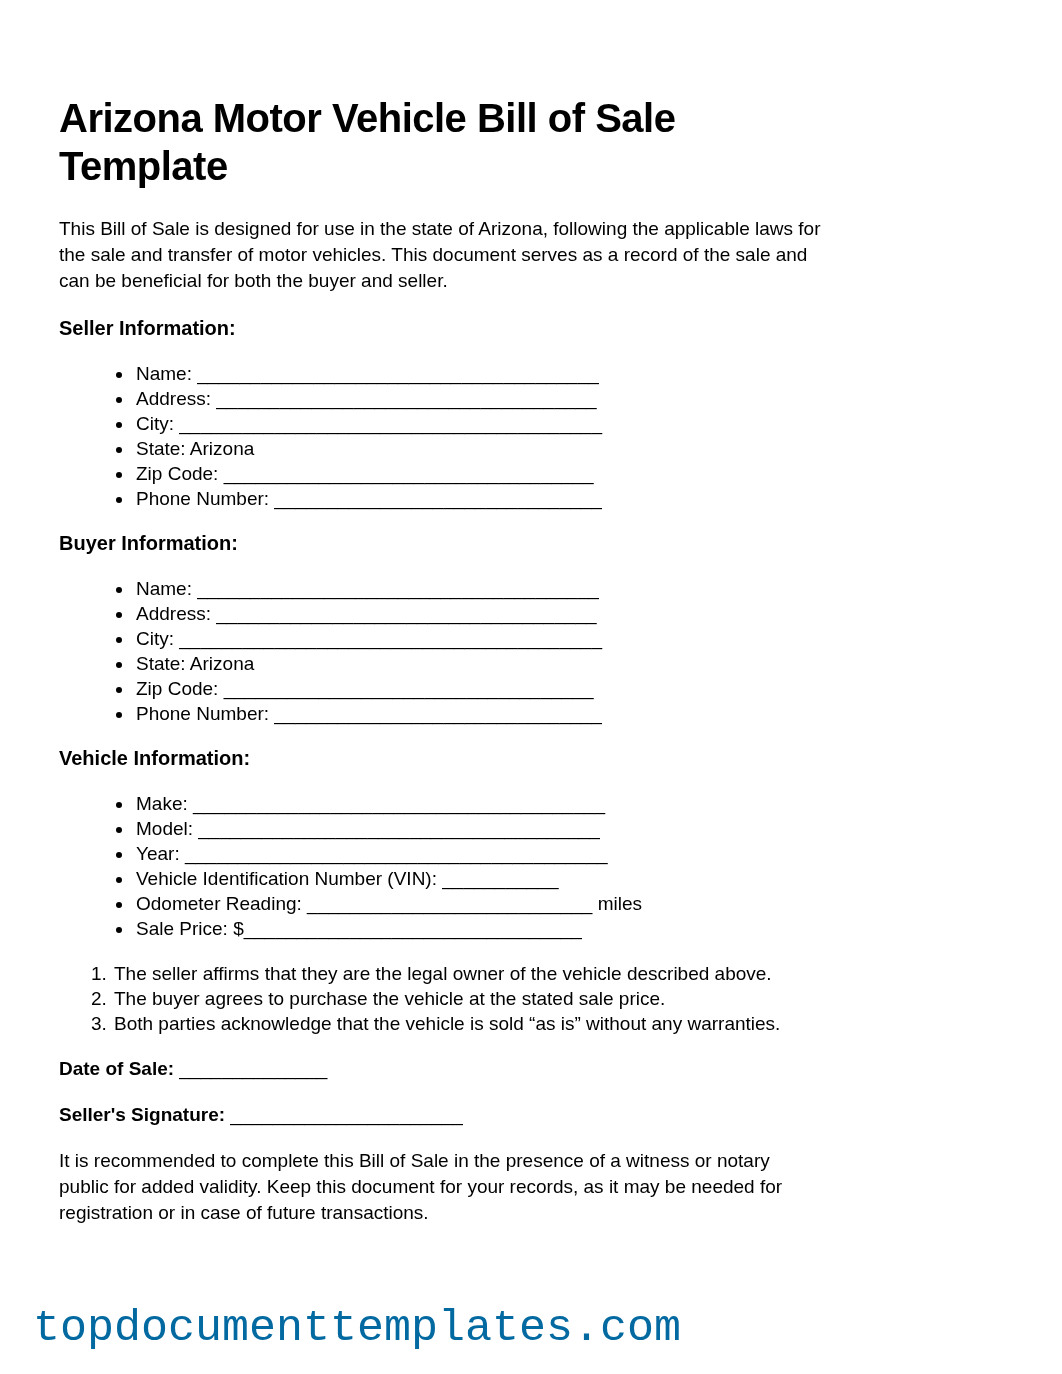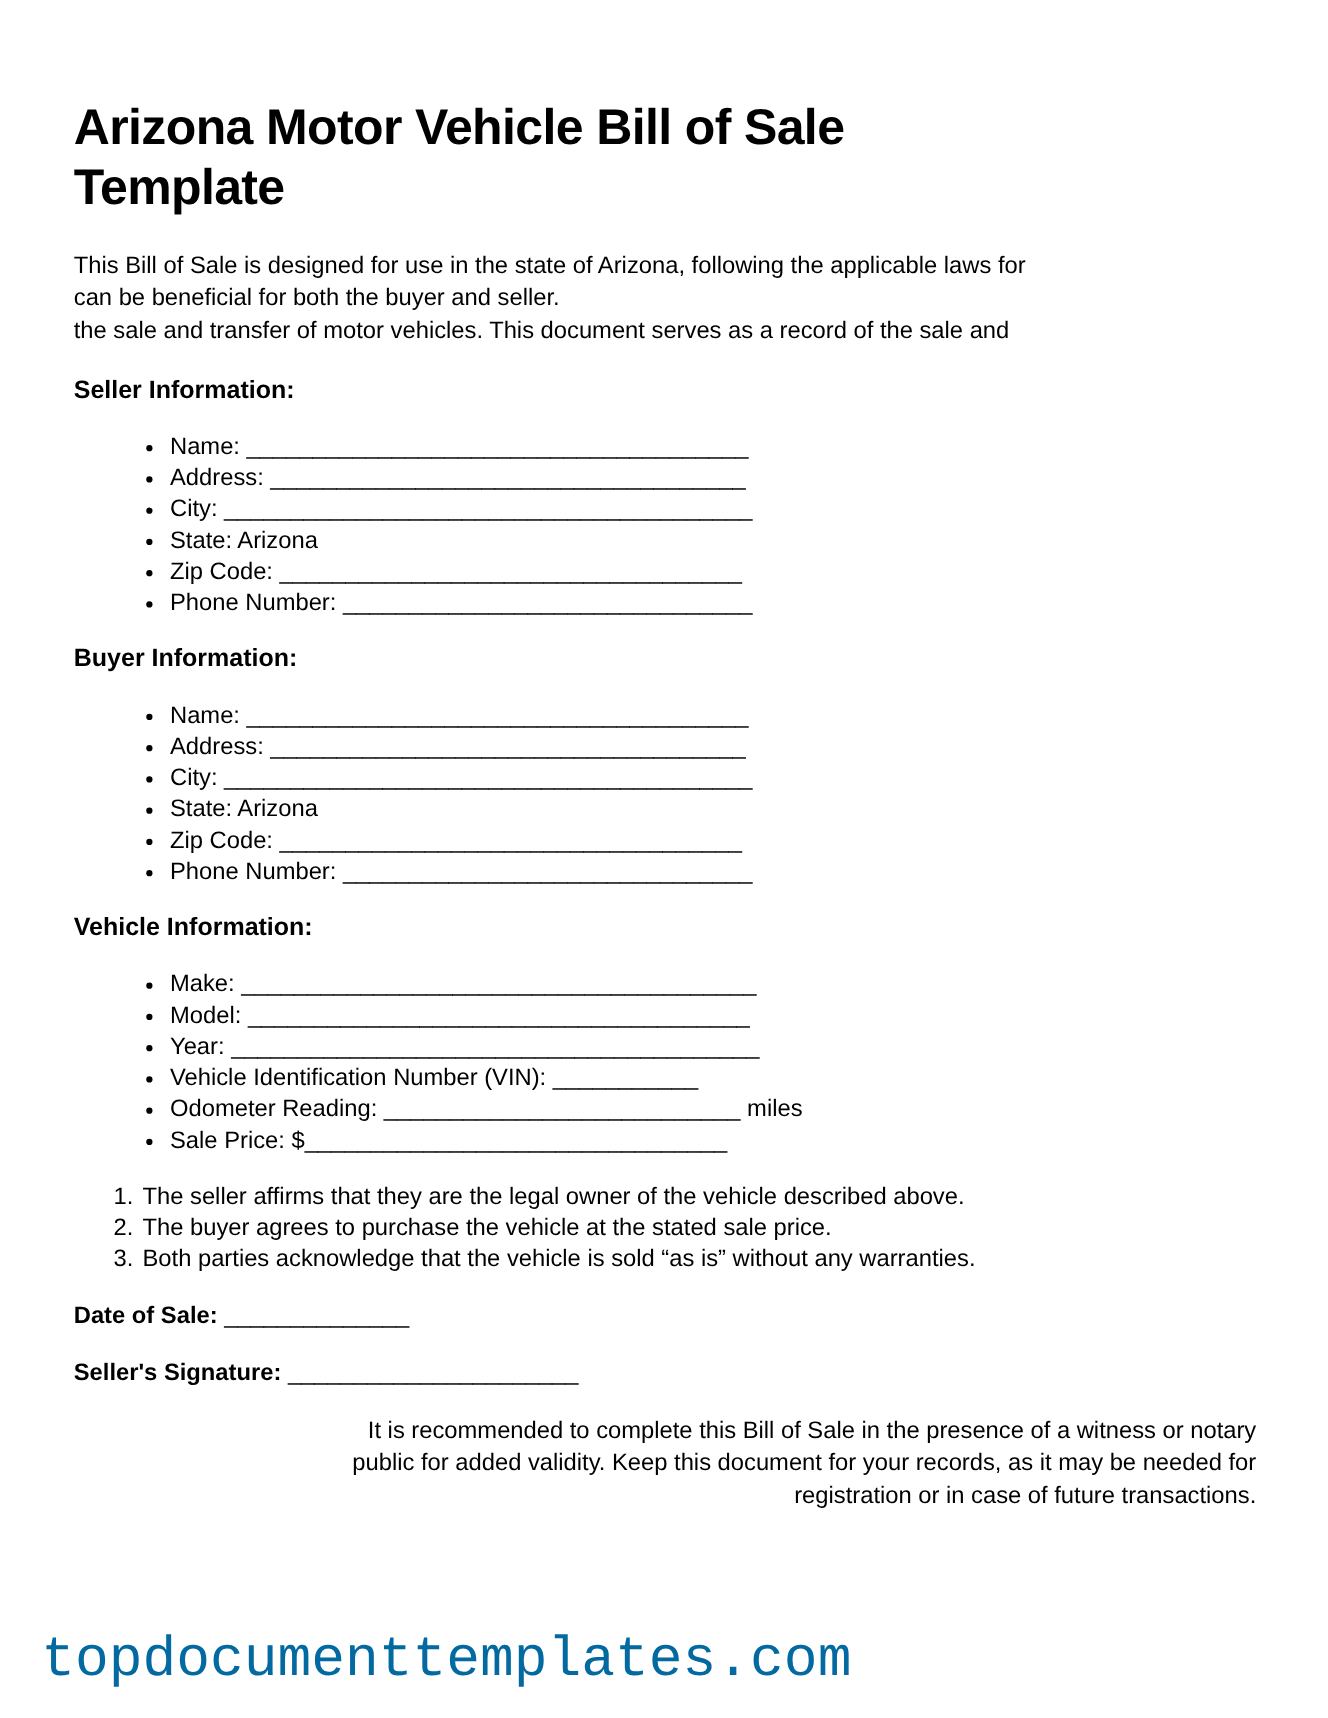--- a/index.html
+++ b/index.html
@@ -15,21 +15,21 @@
     color: #000000;
   }
   .page {
     position: relative;
     box-sizing: border-box;
     width: 1062px;
     height: 1374px;
     padding: 78px 57px 0 59px;
   }
   h1.doc-title {
-    margin: 0 0 26px 0;
+    margin: 16px 0 26px 0;
     font-size: 40px;
     line-height: 48px;
     font-weight: bold;
     letter-spacing: -0.5px;
   }
   h1.doc-title span { display: block; }
   p.body-par {
     margin: 0 0 22px 0;
     font-size: 19px;
     line-height: 26px;
@@ -50,21 +50,21 @@
   ul.info-list li { list-style: disc outside; padding-left: 2px; margin-left: 24px; }
   ol.terms-list { padding-left: 53px; }
   ol.terms-list li { list-style: decimal outside; padding-left: 2px; }
   p.field {
     margin: 0 0 21px 0;
     font-size: 19px;
     line-height: 25px;
   }
   p.field strong { font-weight: bold; text-align: right; }
   p.field .blank { font-weight: normal; white-space: pre; }
-  p.closing { margin-bottom: 0; text-align: right; }
+  p.closing { margin-bottom: 0; }
   .watermark {
     position: absolute;
     left: 33px;
     top: 1303px;
     font-family: "Liberation Mono", "DejaVu Sans Mono", monospace;
     font-size: 45px;
     line-height: 52px;
     font-weight: normal;
     color: #0369a1;
     letter-spacing: 0;
@@ -76,22 +76,22 @@
 
 <div class="page">
 
   <h1 class="doc-title">
     <span>Arizona Motor Vehicle Bill of Sale</span>
     <span>Template</span>
   </h1>
 
   <p class="body-par">
     <span>This Bill of Sale is designed for use in the state of Arizona, following the applicable laws for</span>
+    <span>the sale and transfer of motor vehicles. This document serves as a record of the sale and</span>
     <span>can be beneficial for both the buyer and seller.</span>
-    <span>the sale and transfer of motor vehicles. This document serves as a record of the sale and</span>
   </p>
 
   <h2 class="sec-heading">Seller Information:</h2>
   <ul class="info-list">
     <li>Name: ______________________________________</li>
     <li>Address: ____________________________________</li>
     <li>City: ________________________________________</li>
     <li>State: Arizona</li>
     <li>Zip Code: ___________________________________</li>
     <li>Phone Number: _______________________________</li>

